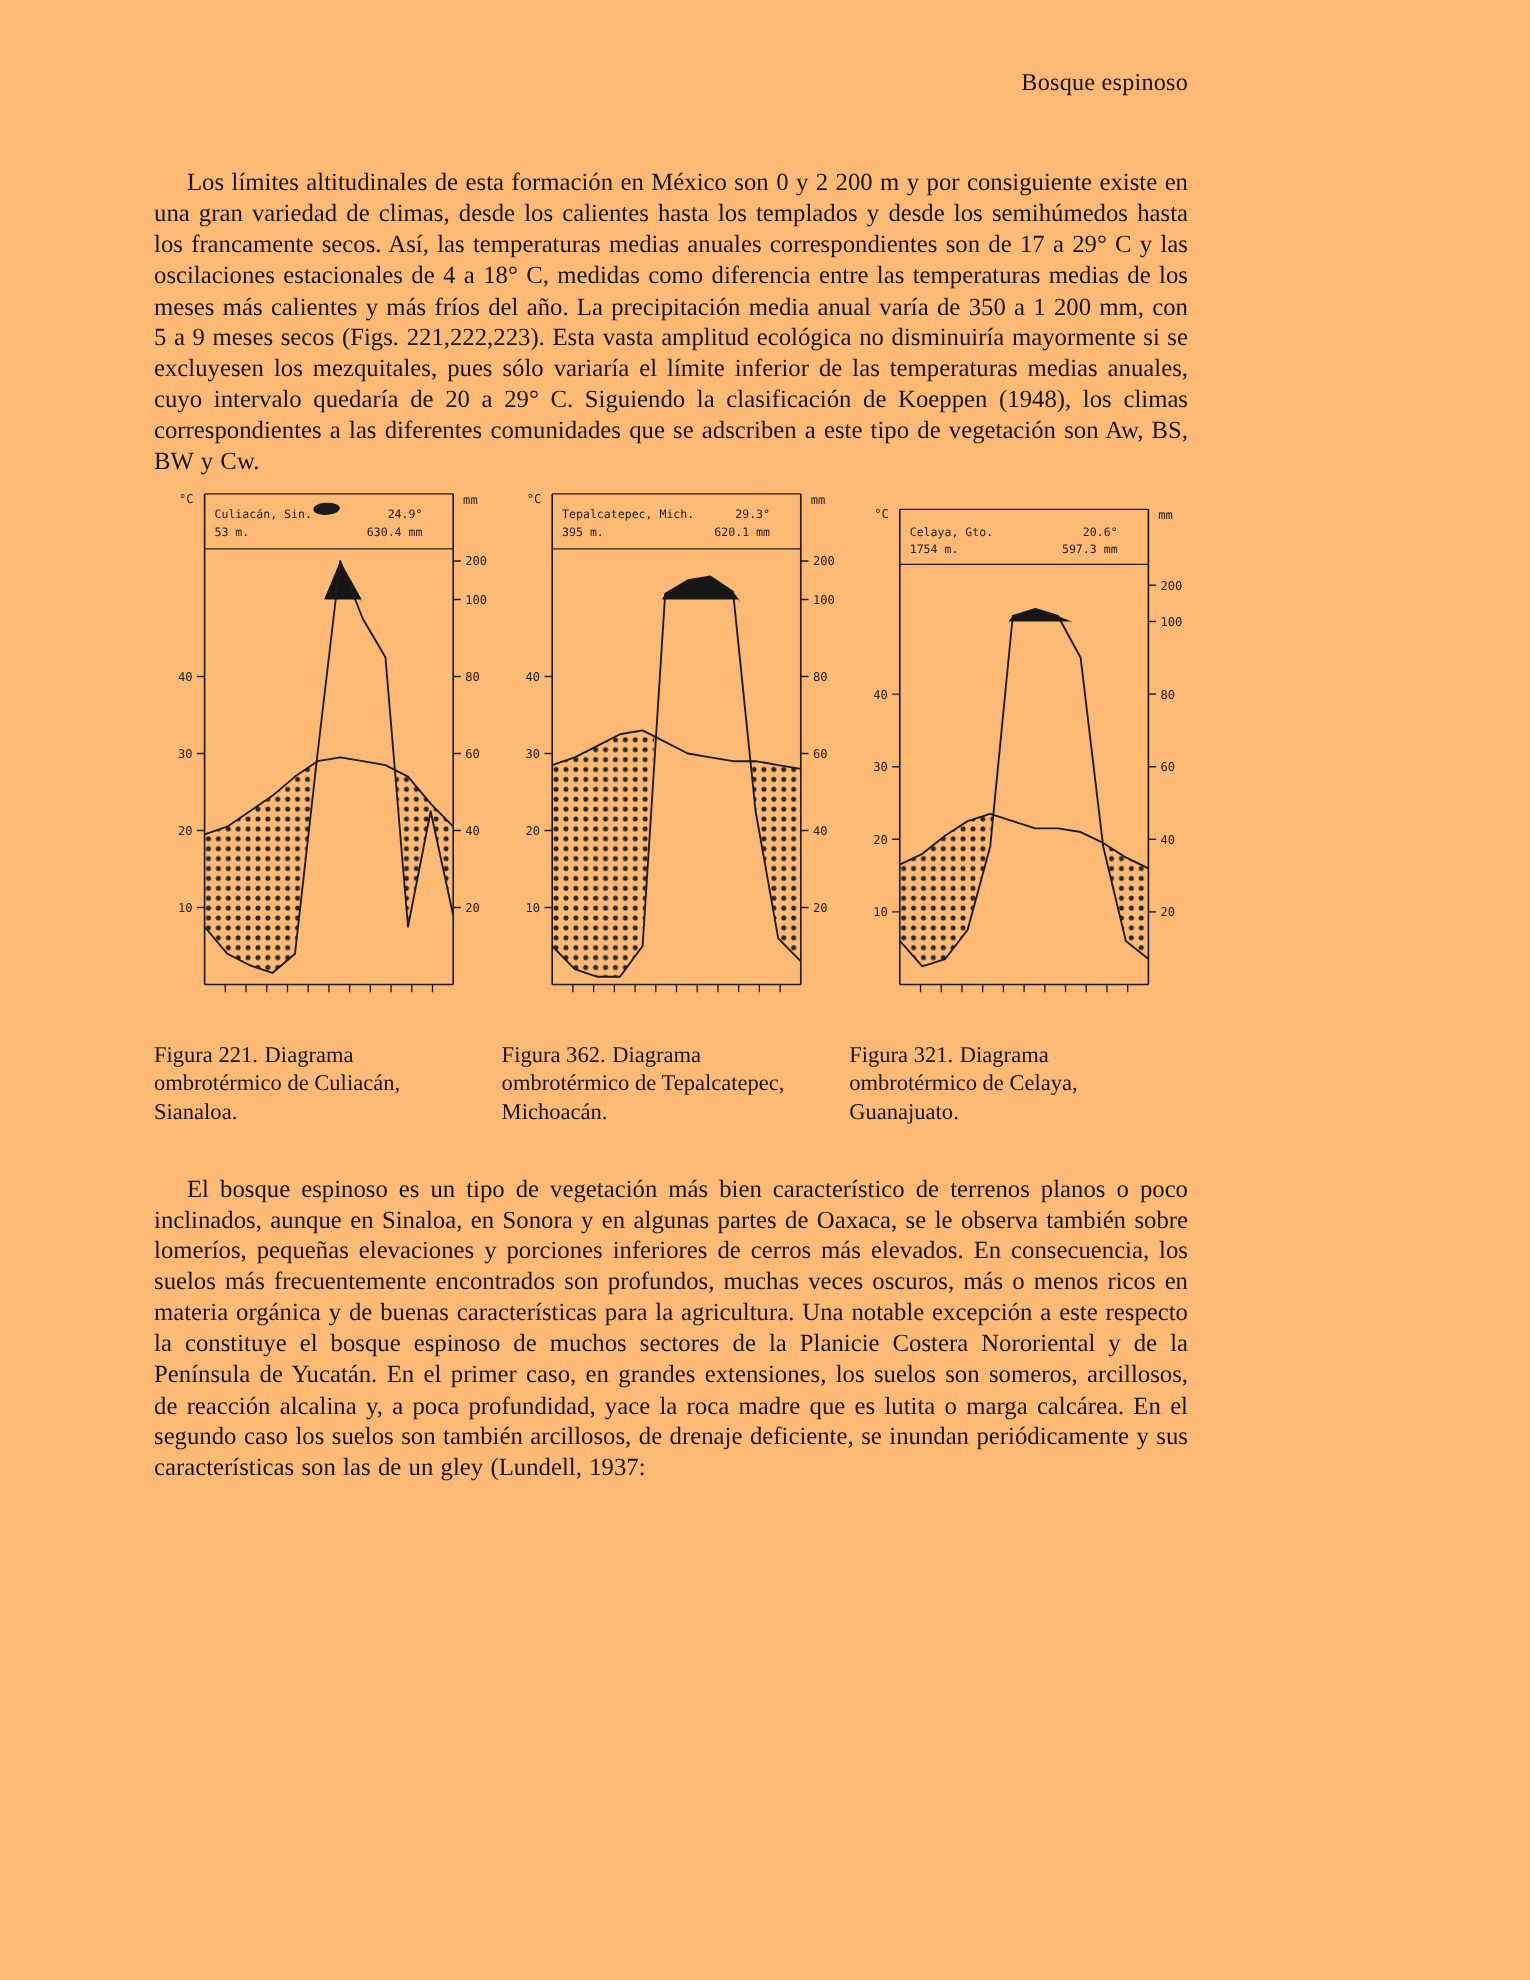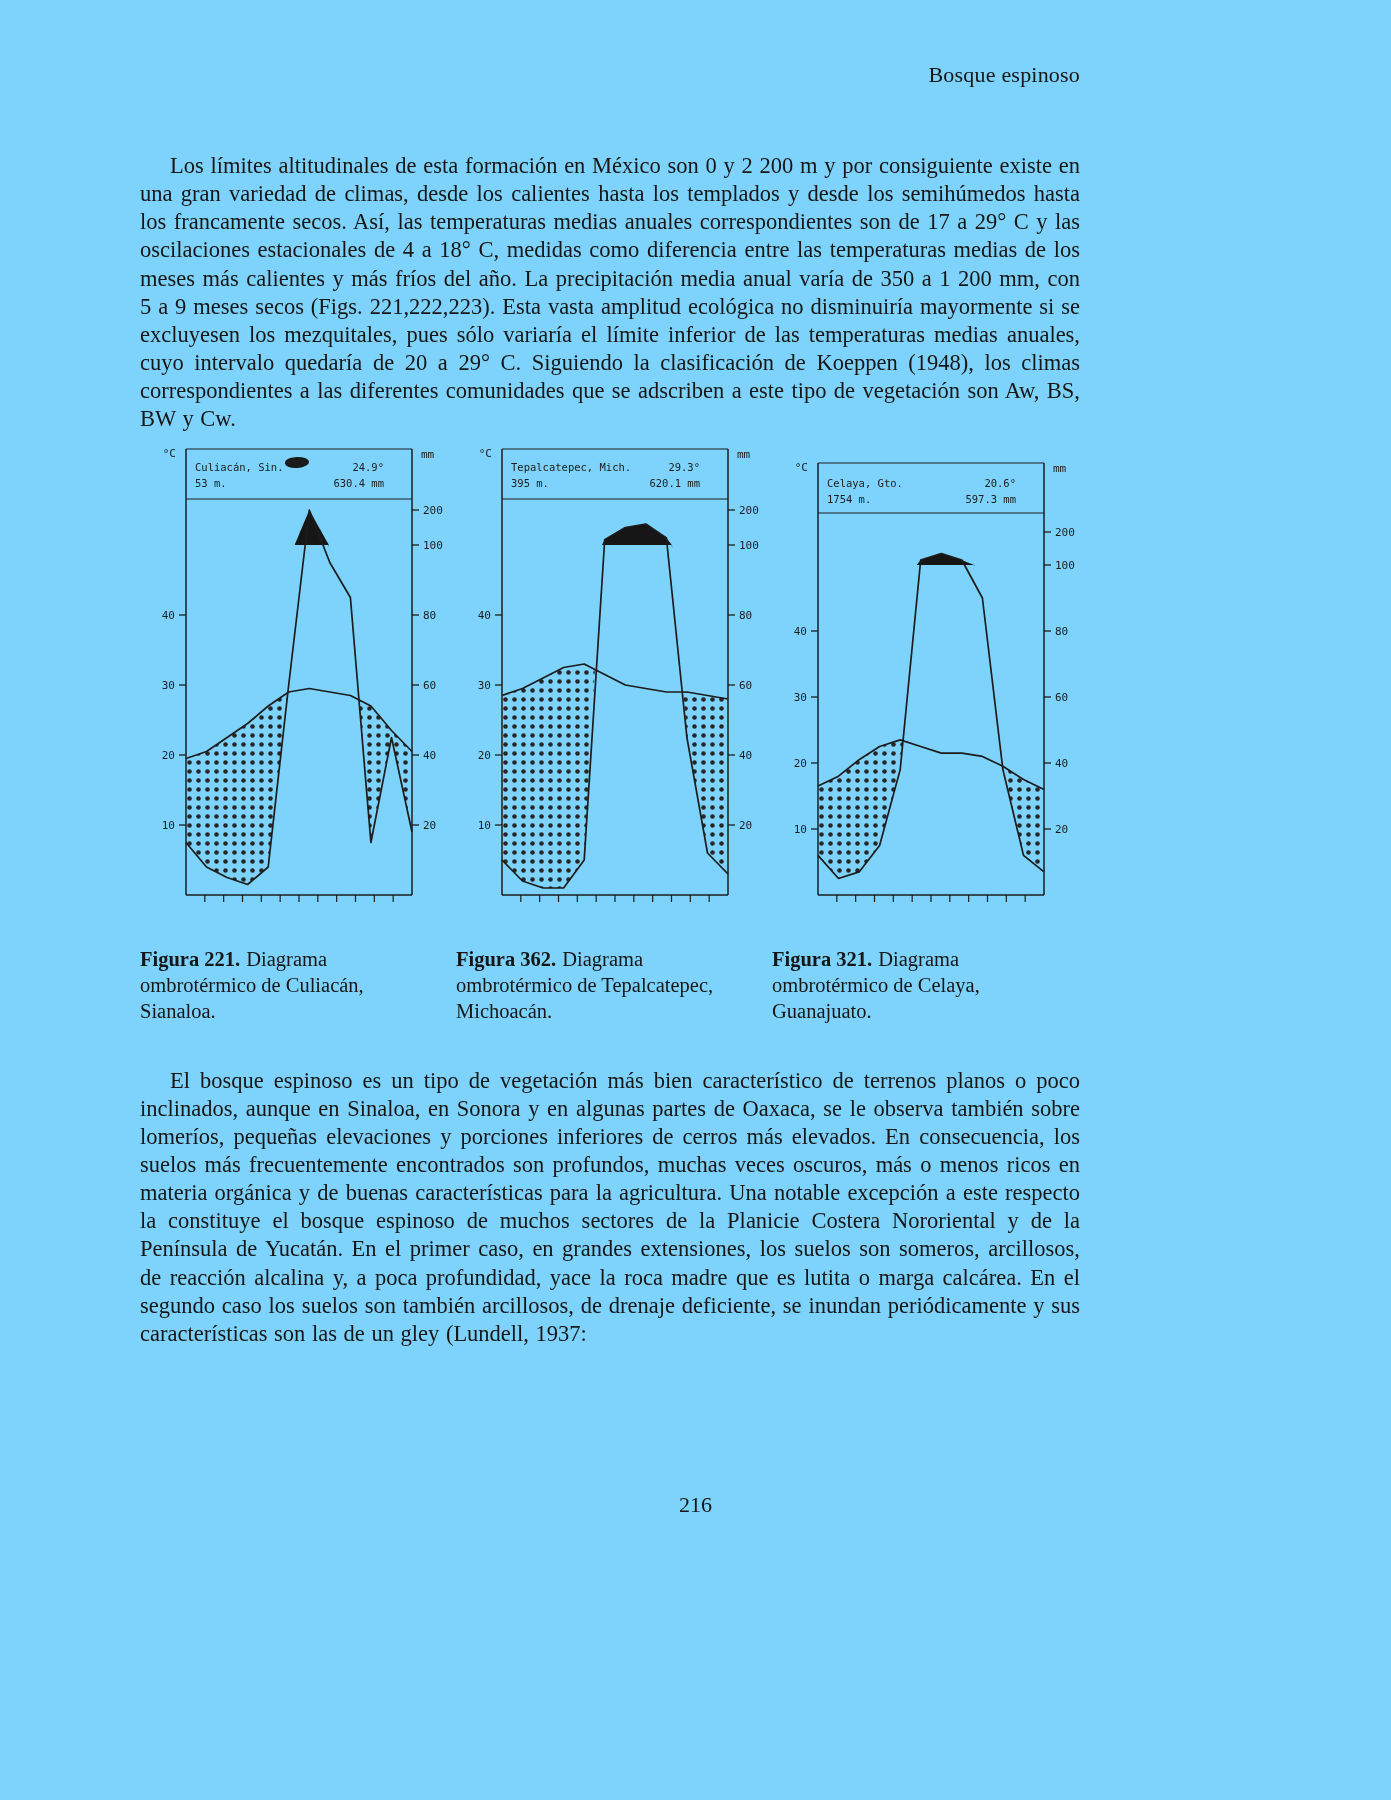--- a/index.html
+++ b/index.html
@@ -1,41 +1,41 @@
 <!DOCTYPE html>
 <html><head>
 <meta charset="utf-8">
 <style>
   * { margin:0; padding:0; box-sizing:border-box; }
   html,body { background:#e9e9e9; }
   .page {
     position:relative;
     width:1391px; height:1800px;
     margin:0 auto;
-    background:#7dd3fc;
+    background:#fdba74;
     color:#161616;
     font-family:"Liberation Serif", serif;
     overflow:hidden;
   }
   .content { position:absolute; left:140px; top:0; width:940px; }
   .running-head { padding-top:62px; text-align:right; font-size:22px; letter-spacing:0.2px; }
   .body-text {
     font-size:22.5px; line-height:1.25; text-align:justify;
     text-indent:30px; word-spacing:1px;
   }
   .para-1 { margin-top:64px; }
   .para-2 { margin-top:42px; }
   .figures-row { display:flex; justify-content:space-between; margin-top:10px; }
   .fig { width:308px; }
   .chart-host { height:478px; position:relative; }
   .caption {
     margin-top:26px; max-width:284px;
     font-size:20.5px; line-height:1.26; text-align:left;
   }
-  .cap-label { font-weight:bold; margin-right:6px; }
+  .cap-label { font-weight:normal; margin-right:6px; }
   .page-number { position:absolute; left:0; right:0; top:1492px; text-align:center; font-size:22px; }
   .scan-smudge {
     position:absolute; left:285px; top:457px; width:24px; height:11px;
     background:#1b1b1b; border-radius:45% 55% 50% 50%; transform:rotate(-4deg);
   }
   svg text { user-select:none; }
 </style>
 </head>
 <body>
 
@@ -229,14 +229,13 @@
           <span class="cap-label">Figura 321.</span><span>Diagrama ombrotérmico de Celaya, Guanajuato.</span>
         </figcaption>
       </figure>
 
     </div>
 
     <p class="body-text para-2">El bosque espinoso es un tipo de vegetación más bien característico de terrenos planos o poco inclinados, aunque en Sinaloa, en Sonora y en algunas partes de Oaxaca, se le observa también sobre lomeríos, pequeñas elevaciones y porciones inferiores de cerros más elevados. En consecuencia, los suelos más frecuentemente encontrados son profundos, muchas veces oscuros, más o menos ricos en materia orgánica y de buenas características para la agricultura. Una notable excepción a este respecto la constituye el bosque espinoso de muchos sectores de la Planicie Costera Nororiental y de la Península de Yucatán. En el primer caso, en grandes extensiones, los suelos son someros, arcillosos, de reacción alcalina y, a poca profundidad, yace la roca madre que es lutita o marga calcárea. En el segundo caso los suelos son también arcillosos, de drenaje deficiente, se inundan periódicamente y sus características son las de un gley (Lundell, 1937:</p>
 
   </div>
 
-  <div class="page-number">216</div>
 </div>
 
 </body></html>

